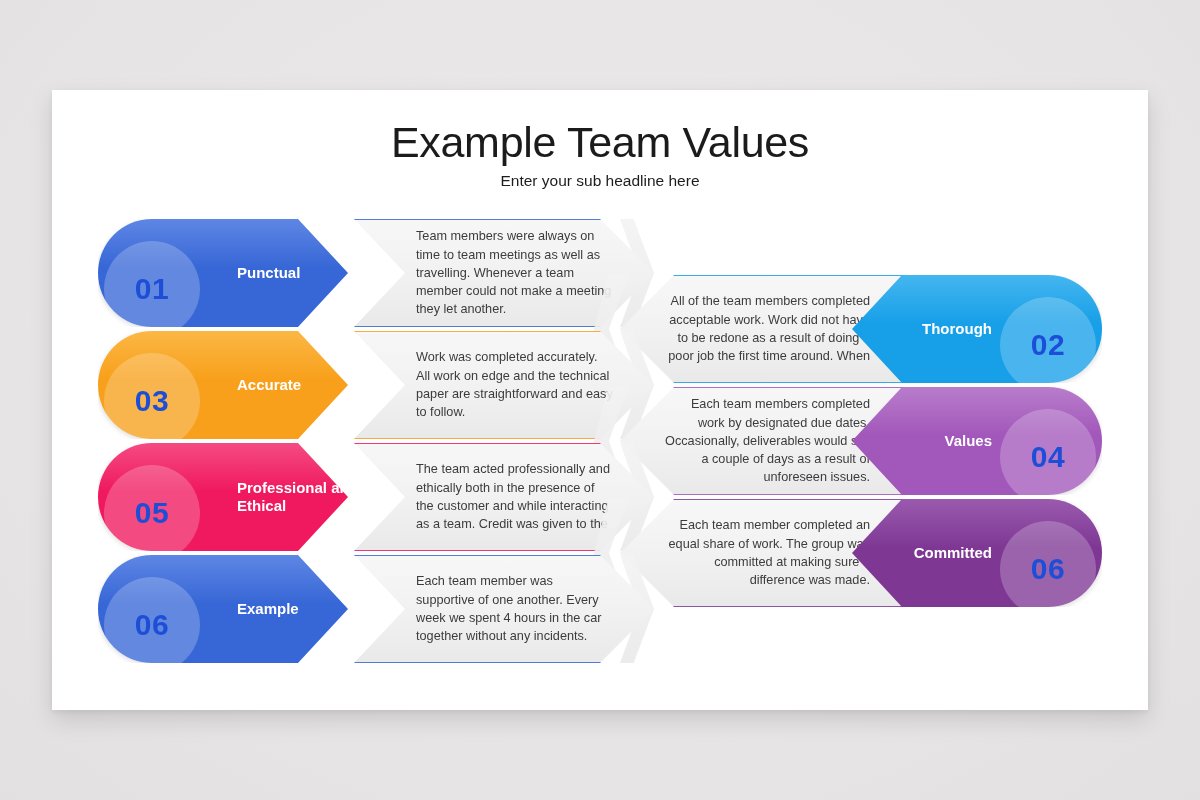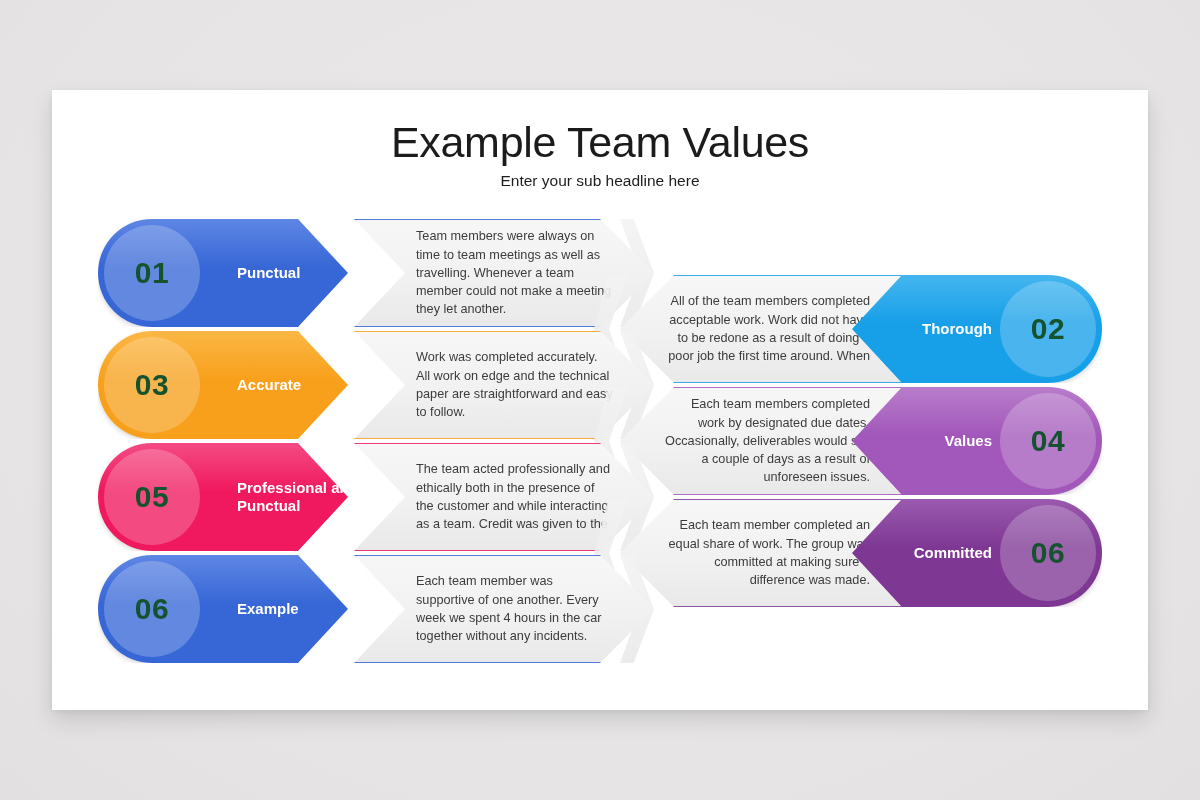--- a/index.html
+++ b/index.html
@@ -88,26 +88,26 @@
       85% 0%, 89.4% 0.8%, 93.4% 3.8%, 96.6% 9%, 98.7% 17%, 100% 28%,
       100% 72%, 98.7% 83%, 96.6% 91%, 93.4% 96.2%, 89.4% 99.2%, 85% 100%,
       20% 100%
     );
     border-radius:0 54px 54px 0;
   }
 
   
   .bubble {
     position:absolute;
-    top:6px;
+    top:22px;
     width:96px; height:96px;
     border-radius:50%;
     background:rgba(255,255,255,0.22);
     display:flex; align-items:center; justify-content:center;
-    font-size:30px; font-weight:700; color:#14532d;
+    font-size:30px; font-weight:700; color:#1d4ed8;
     letter-spacing:0.5px;
   }
   .row.left  .bubble { left:6px; }
   .row.right .bubble { right:6px; }
 
   .chev-label {
     position:absolute;
     top:0; height:108px;
     display:flex; align-items:center;
     font-size:15px; font-weight:700; color:#ffffff;
@@ -230,21 +230,21 @@
         <div class="row left" style="top: 353px;">
           <div class="ghost"></div>
           <div class="panel">
             <div class="rule top" style="background: rgb(240, 24, 95);"></div>
             <div class="rule bot" style="background: rgb(240, 24, 95);"></div>
             <div class="panel-text">The team acted professionally and ethically both in the presence of the customer and while interacting as a team. Credit was given to the</div>
           </div>
           <div class="chev">
             <div class="body" style="background: linear-gradient(rgb(244, 75, 131) 0%, rgb(240, 24, 95) 45%, rgb(240, 24, 95) 100%);"></div>
             <div class="bubble">05</div>
-            <div class="chev-label">Professional and Punctual</div>
+            <div class="chev-label">Professional and Ethical</div>
           </div>
         </div>
         <div class="row right" style="top: 409px;">
           <div class="ghost"></div>
           <div class="panel">
             <div class="rule top" style="background: rgb(126, 56, 148);"></div>
             <div class="rule bot" style="background: rgb(126, 56, 148);"></div>
             <div class="panel-text">Each team member completed an equal share of work. The group was committed at making sure a difference was made.</div>
           </div>
           <div class="chev">

